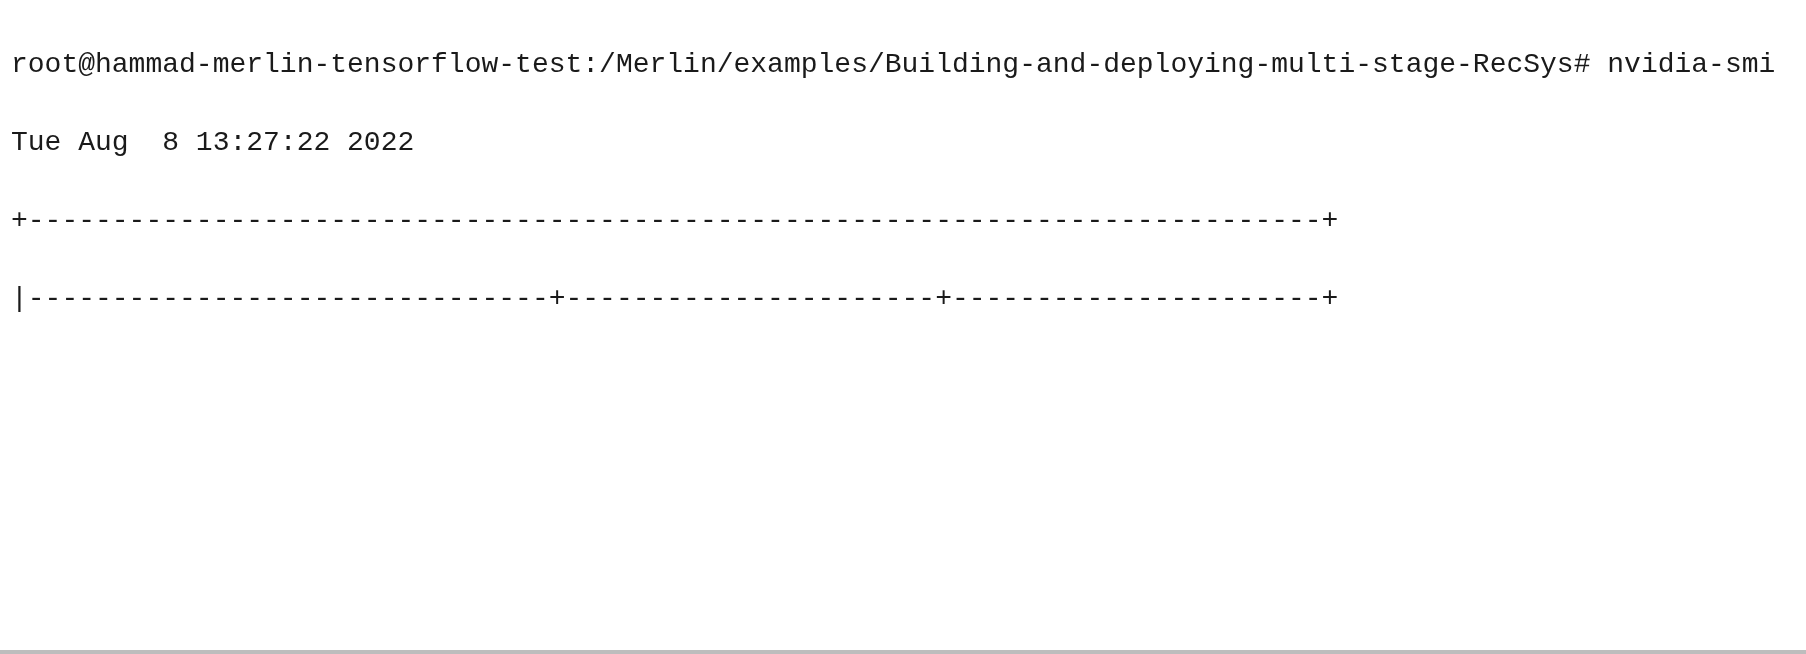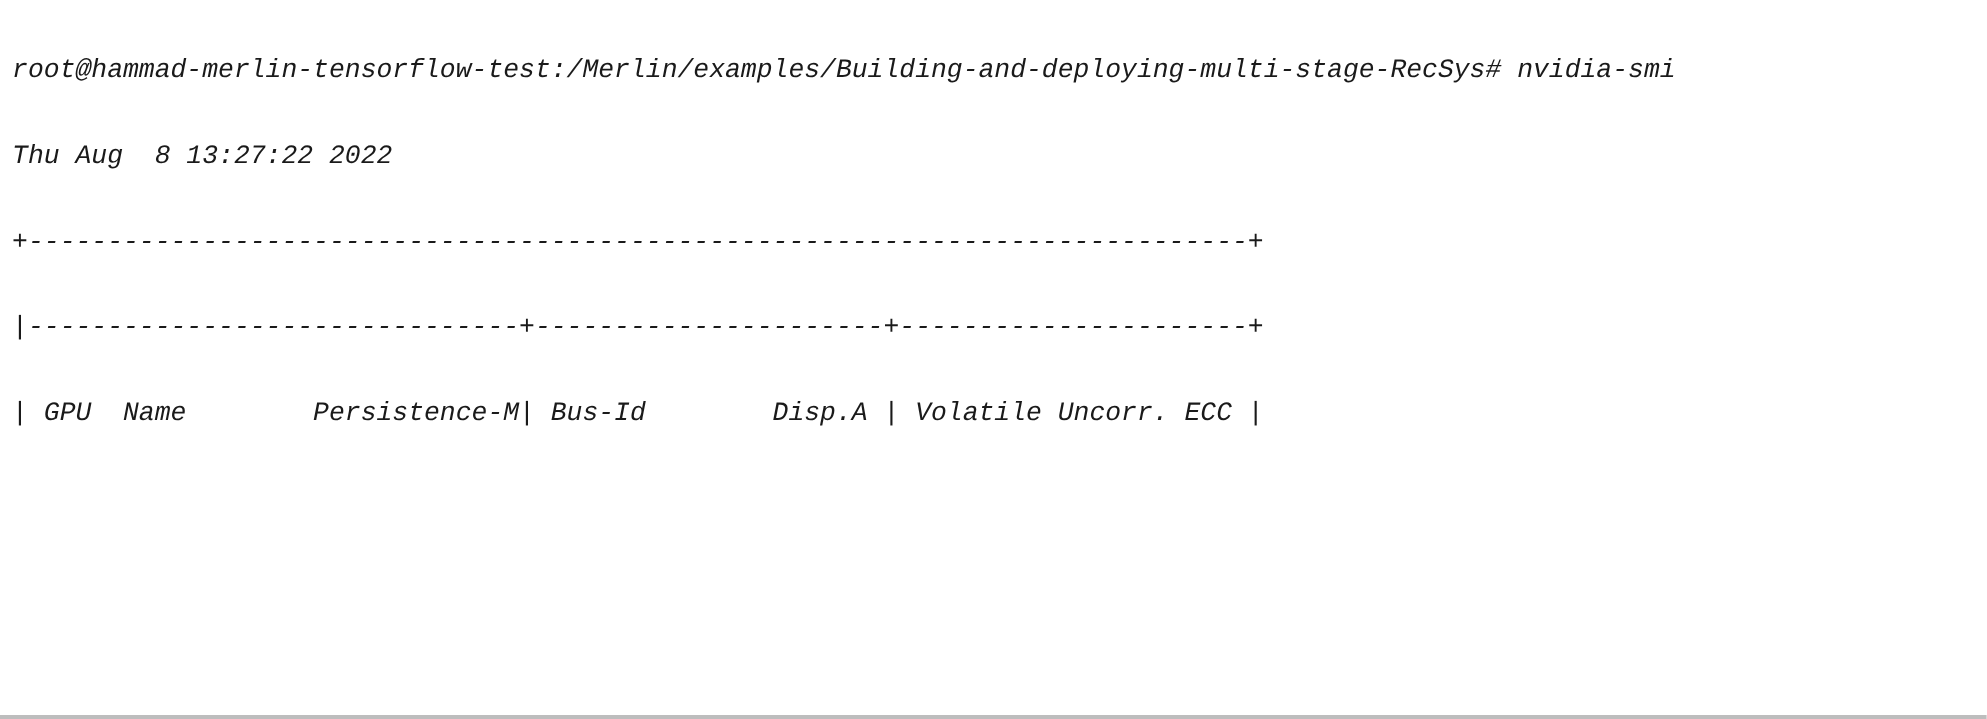--- a/index.html
+++ b/index.html
@@ -10,48 +10,46 @@
     height: 654px;
     overflow: hidden;
   }
   .terminal {
     position: absolute;
     left: 11px;
     top: 0px;
     width: 1795px;
     height: 646px;
     font-family: "Liberation Mono", "DejaVu Sans Mono", monospace;
-    font-size: 24px;
+    font-size: 28px;
     line-height: 26px;
     color: #1a1a1a;
     white-space: pre;
-    font-style: italic;
   }
   .line {
     height: 26px;
     display: block;
   }
   .bottom-bar {
     position: absolute;
     left: 0;
     bottom: 0;
     width: 1806px;
     height: 4px;
     background: #bdbdbd;
   }
 </style>
 </head>
 <body>
 
 <div class="terminal">
   <span class="line"><span>root@hammad-merlin-tensorflow-test:/Merlin/examples/Building-and-deploying-multi-stage-RecSys#</span> <span>nvidia-smi</span></span>
-  <span class="line">Thu Aug  8 13:27:22 2022</span>
+  <span class="line">Tue Aug  8 13:27:22 2022</span>
   <span class="line">+-----------------------------------------------------------------------------+</span>
   <span class="line">|-------------------------------+----------------------+----------------------+</span>
-  <span class="line">| GPU  Name        Persistence-M| Bus-Id        Disp.A | Volatile Uncorr. ECC |</span>
   
   
   
   
   
   
   
   
   
   

